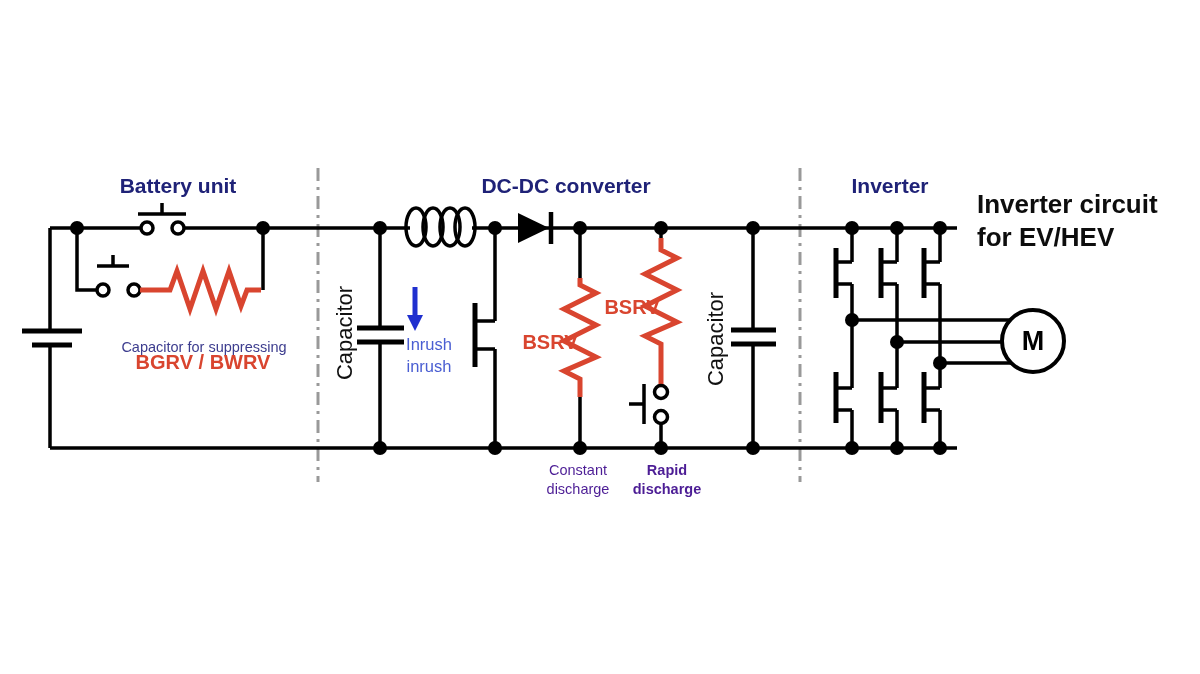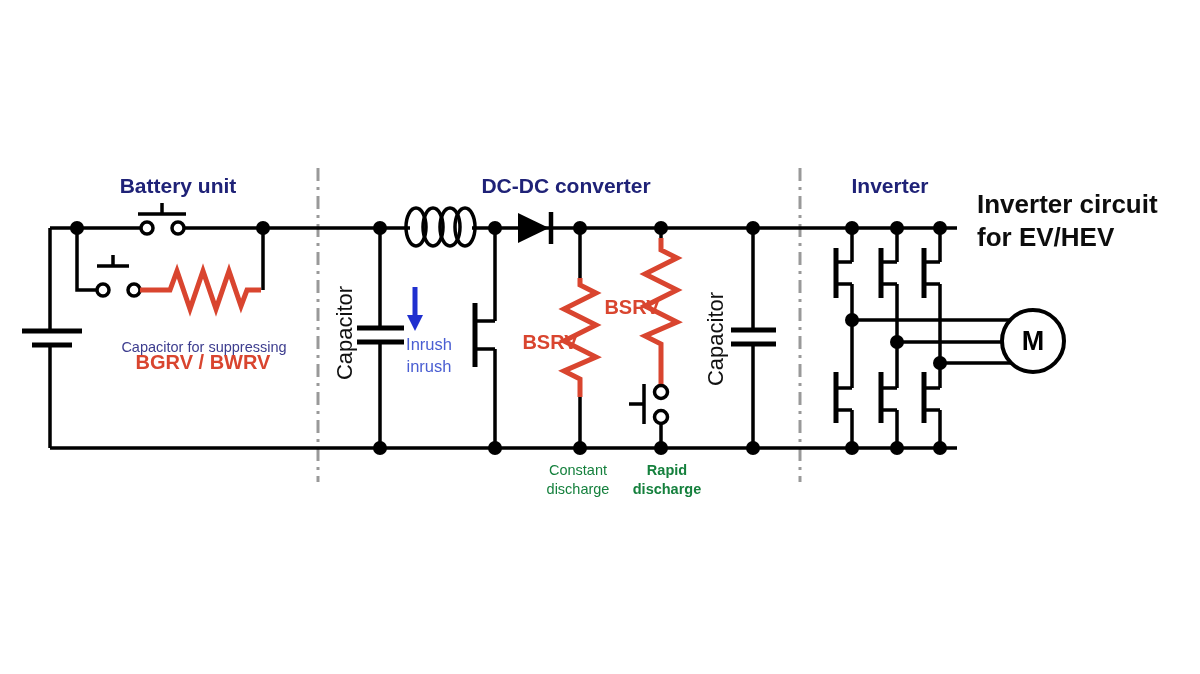--- a/index.html
+++ b/index.html
@@ -13,21 +13,21 @@
   .dbar{stroke:#000;stroke-width:4.5;fill:none;}
   .red{stroke:#D9452F;stroke-width:5;fill:none;stroke-linejoin:miter;}
   .contact{fill:#fff;stroke:#000;stroke-width:3.5;}
   .dot{fill:#000;}
   .sep{stroke:#999999;stroke-width:3;fill:none;stroke-dasharray:13 6 3 6;}
   .lbl{position:absolute;white-space:nowrap;}
   .section-title{font-size:21px;font-weight:bold;color:#1F2277;text-align:center;}
   .main-title{font-size:26px;font-weight:bold;color:#0d0d0d;line-height:33px;}
   .red-label{color:#D9452F;font-weight:bold;font-size:20px;text-align:center;}
   .desc{font-size:14.5px;color:#3C3C8E;text-align:center;line-height:18px;}
-  .discharge{font-size:14.5px;color:#15803d;text-align:center;line-height:19px;}
+  .discharge{font-size:14.5px;color:#4c1d95;text-align:center;line-height:19px;}
   .inrush{font-size:16.5px;color:#4A5ED2;text-align:center;line-height:22px;}
   .cap-label{font-size:22px;color:#111;text-align:center;width:130px;height:26px;
     transform:rotate(-90deg);transform-origin:center;}
   .motor-m{font-size:27px;font-weight:600;color:#000;text-align:center;width:40px;}
   .block{display:block;}
 </style>
 </head>
 <body>
 
 <div id="canvas">

